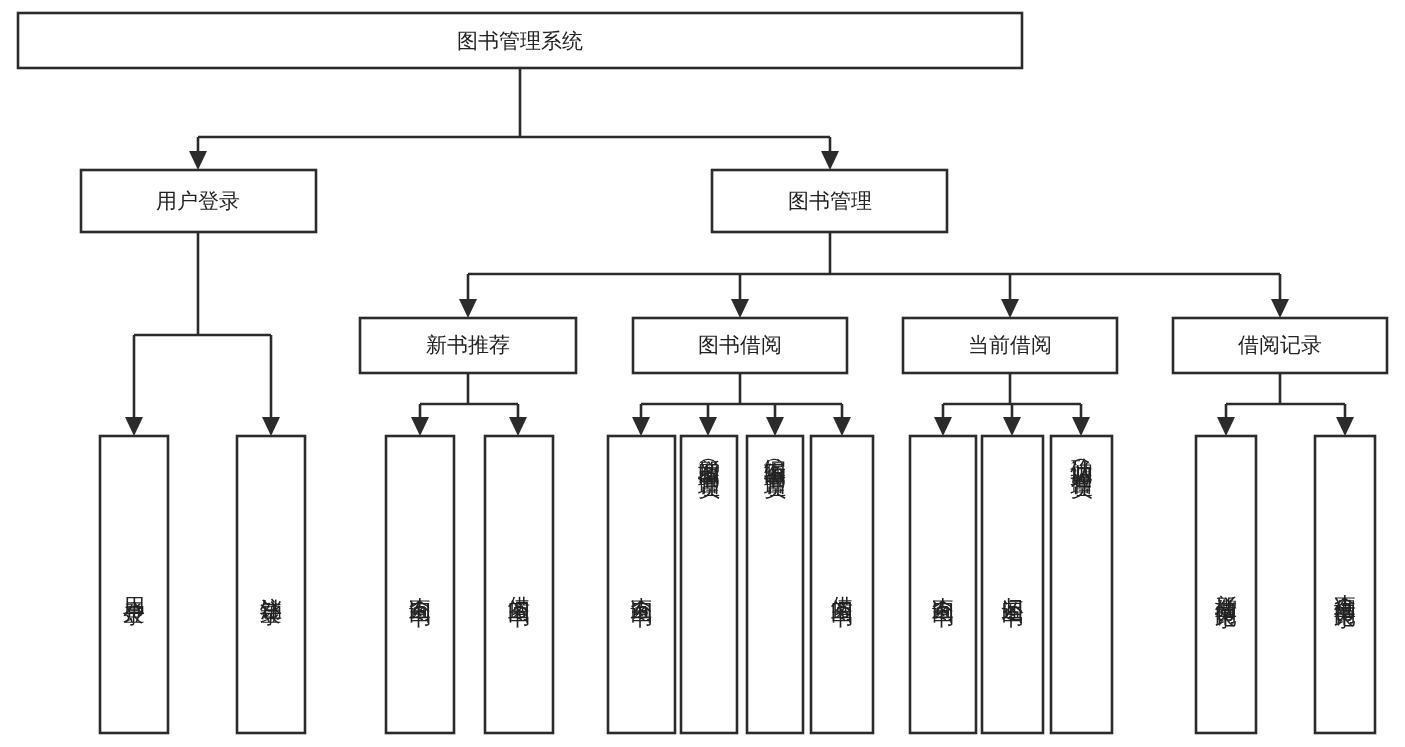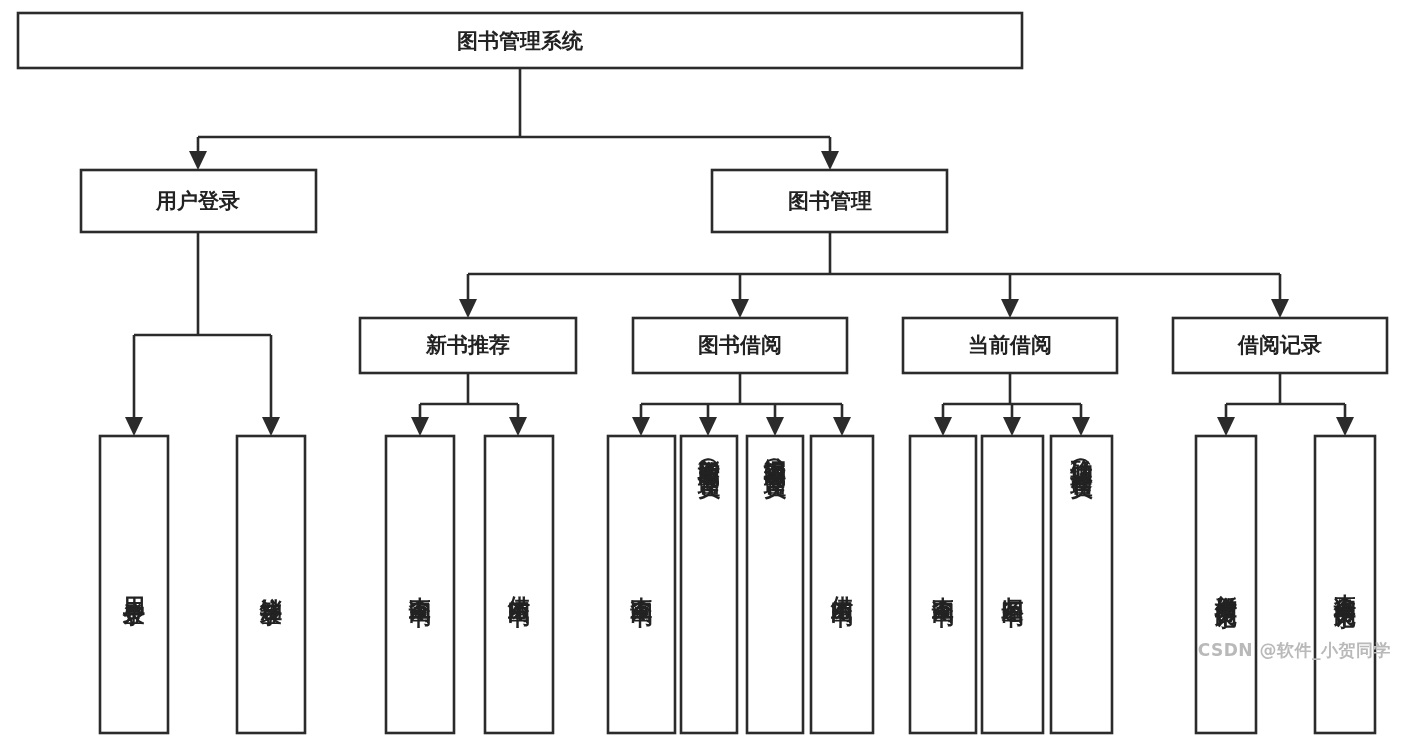--- a/index.html
+++ b/index.html
@@ -12,21 +12,20 @@
     width: 1405px;
     height: 747px;
     font-family: "DejaVu Sans", "Liberation Sans", sans-serif;
     overflow: hidden;
   }
   #diagram-root {
     position: relative;
     width: 1405px;
     height: 670px;
     background: #ffffff;
-    font-weight: bold;
   }
   svg#tree-svg {
     position: absolute;
     left: 0;
     top: 0;
     width: 1405px;
     height: 747px;
     display: block;
   }
   .node-box {
@@ -230,14 +229,13 @@
     <span class="leaf-label">确认归还（管理员）</span>
   </div>
 
   <div class="leaf-label-wrap" style="left:1196px; top:436px; width:60px; height:297px;">
     <span class="leaf-label">新增借阅记录</span>
   </div>
   <div class="leaf-label-wrap" style="left:1315px; top:436px; width:60px; height:297px;">
     <span class="leaf-label">查询借阅记录</span>
   </div>
 
-  <div class="watermark">CSDN @软件_小贺同学</div>
 </div>
 
 </body></html>

